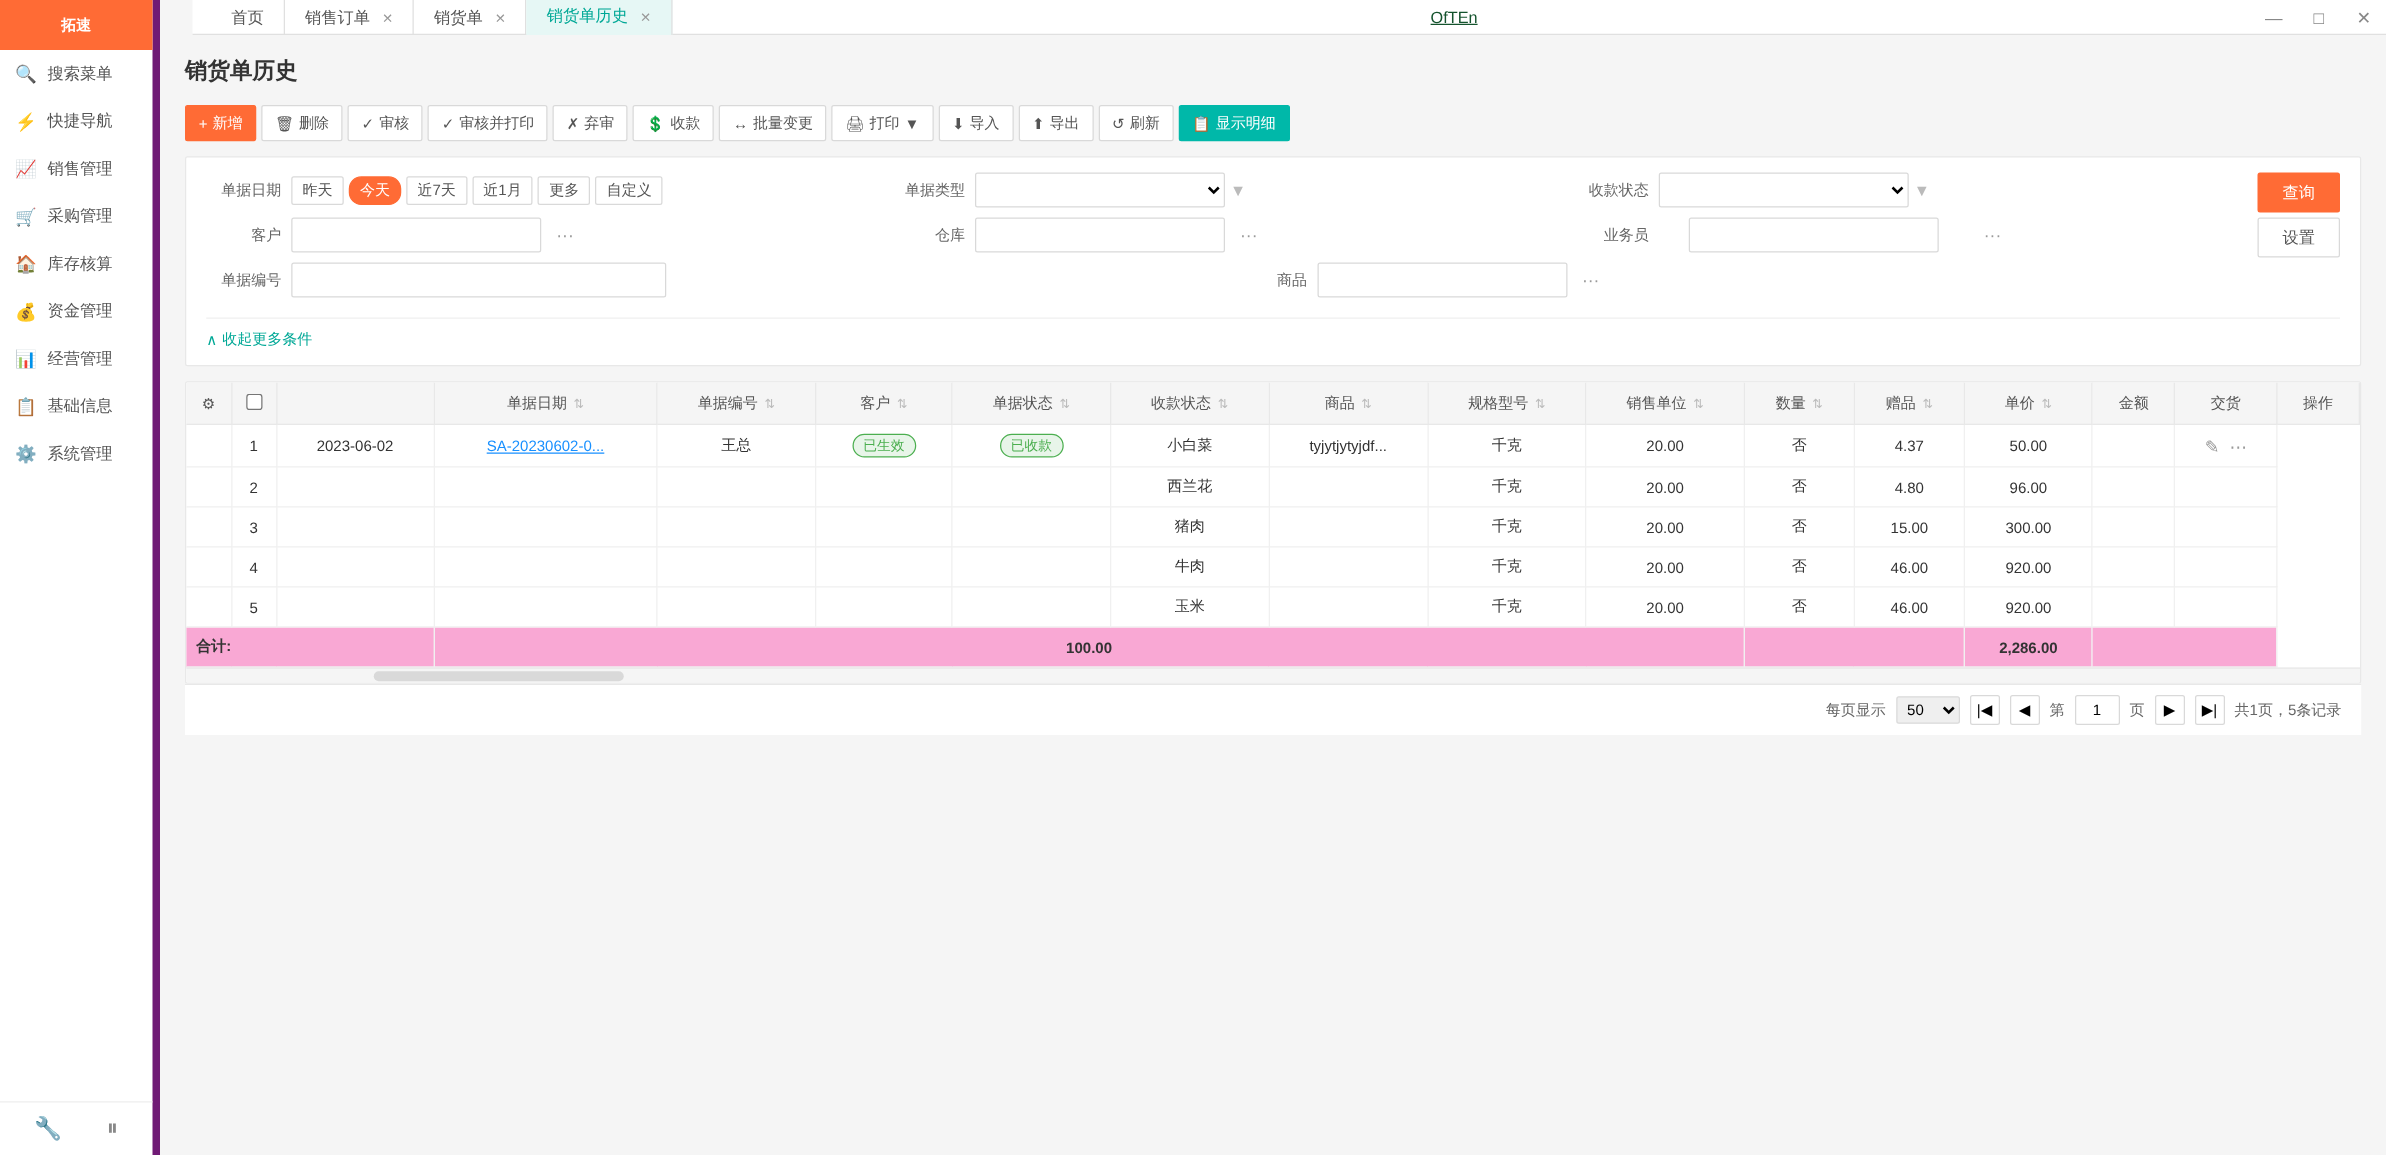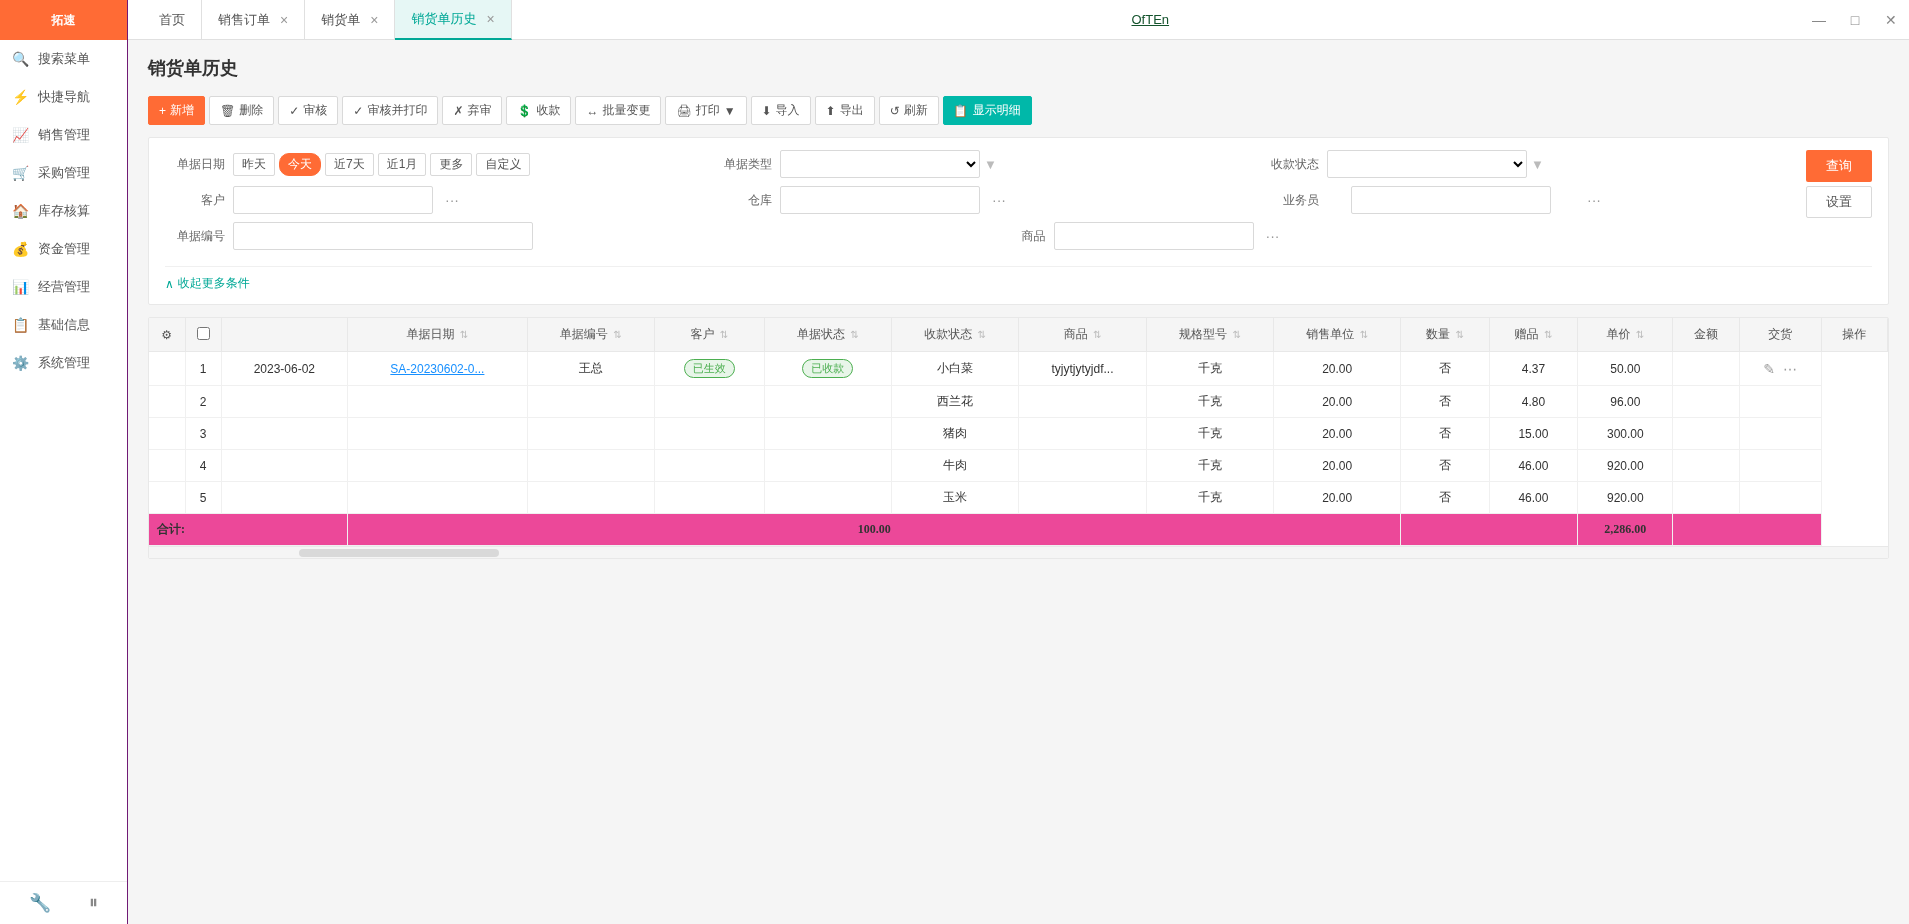--- a/index.html
+++ b/index.html
@@ -1,30 +1,30 @@
 <!DOCTYPE html>
 <html><head>
   <meta charset="utf-8">
   <style>
     * { box-sizing: border-box; margin: 0; padding: 0; }
     body { font-family: 'Microsoft YaHei', Arial, sans-serif; font-size: 13px; color: #333; background: #f5f5f5; display: flex; height: 924px; overflow: hidden; }
 
     
-    .sidebar { width: 128px; background: #fff; border-right: 1px solid #701a75; display: flex; flex-direction: column; height: 100%; }
+    .sidebar { width: 128px; background: #fff; border-right: 6px solid #701a75; display: flex; flex-direction: column; height: 100%; }
     .sidebar-logo { height: 40px; background: #ff6b35; display: flex; align-items: center; justify-content: center; color: white; font-size: 12px; font-weight: bold; }
     .sidebar-item { display: flex; align-items: center; padding: 10px 12px; cursor: pointer; color: #555; font-size: 13px; gap: 8px; }
     .sidebar-icon { width: 18px; height: 18px; display: flex; align-items: center; justify-content: center; font-size: 14px; }
     .sidebar-bottom { margin-top: auto; padding: 10px; border-top: 1px solid #eee; display: flex; justify-content: space-around; }
     .sidebar-bottom-btn { cursor: pointer; color: #888; font-size: 18px; }
 
     
     .main { flex: 1; display: flex; flex-direction: column; overflow: hidden; }
 
     
-    .tab-bar { height: 40px; background: #fff; border-bottom: 1px solid #e0e0e0; display: flex; align-items: center; padding-left: 15px; }
+    .tab-bar { height: 28px; background: #fff; border-bottom: 1px solid #e0e0e0; display: flex; align-items: center; padding-left: 15px; margin-left: 26px; }
     .tab { height: 40px; padding: 0 16px; display: flex; align-items: center; gap: 6px; cursor: pointer; font-size: 13px; color: #555; border-right: 1px solid #e0e0e0; white-space: nowrap; }
     .tab.active { background: #e8f7f6; color: #00a896; border-bottom: 2px solid #00a896; }
     .tab-close-btn { background: none; border: none; cursor: pointer; color: #999; font-size: 14px; padding: 0; margin-left: 4px; }
     .window-controls { margin-left: auto; display: flex; align-items: center; gap: 0; }
     .win-btn { width: 36px; height: 40px; display: flex; align-items: center; justify-content: center; cursor: pointer; color: #888; font-size: 14px; }
 
     
     .content { flex: 1; overflow: auto; padding: 16px 20px; background: #f5f5f5; }
     .page-title { font-size: 18px; font-weight: bold; color: #333; margin-bottom: 16px; }
 
@@ -60,21 +60,21 @@
     .th-check { width: 36px; }
     .sort-icon { color: #bbb; font-size: 10px; margin-left: 2px; }
     .status-badge { display: inline-block; padding: 1px 8px; border-radius: 10px; font-size: 11px; }
     .status-active { background: #e8f5e9; color: #4caf50; border: 1px solid #4caf50; }
     .status-paid { background: #e8f5e9; color: #4caf50; border: 1px solid #4caf50; }
     .link-text { color: #1890ff; cursor: pointer; text-decoration: underline; }
     .action-icons { display: flex; gap: 8px; justify-content: center; }
     .action-icon { cursor: pointer; color: #999; font-size: 14px; }
 
     
-    .summary-row { background: #ec4899; font-family: Liberation Serif, serif; }
+    .summary-row { background: #f9a8d4; }
     .summary-row td { font-weight: bold; border-top: 1px solid #e8e8e8; }
 
     
     .table-footer { background: #fff; border-top: 1px solid #e8e8e8; padding: 8px 16px; display: flex; align-items: center; justify-content: flex-end; gap: 8px; font-size: 12px; color: #666; }
     .page-size-select { border: 1px solid #d9d9d9; border-radius: 2px; padding: 2px 4px; font-size: 12px; }
     .page-nav-btn { width: 24px; height: 24px; border: 1px solid #d9d9d9; background: #fff; cursor: pointer; border-radius: 2px; display: flex; align-items: center; justify-content: center; font-size: 12px; }
     .page-input { width: 36px; height: 24px; border: 1px solid #d9d9d9; border-radius: 2px; text-align: center; font-size: 12px; }
 
     .scrollbar-area { height: 12px; background: #f5f5f5; border-top: 1px solid #e8e8e8; overflow: hidden; }
     .scrollbar-thumb { height: 8px; width: 200px; margin: 2px 150px; background: #d9d9d9; border-radius: 4px; }
@@ -422,14 +422,30 @@
             <td colspan="2"></td>
           </tr>
         </tfoot>
       </table>
 
       <div class="scrollbar-area">
         <div class="scrollbar-thumb"></div>
       </div>
     </div>
 
+    <div class="table-footer">
+      <span>每页显示</span>
+      <select class="page-size-select">
+        <option>50</option>
+        <option>100</option>
+        <option>200</option>
+      </select>
+      <button class="page-nav-btn">|◀</button>
+      <button class="page-nav-btn">◀</button>
+      <span>第</span>
+      <input class="page-input" type="text" value="1" style="">
+      <span>页</span>
+      <button class="page-nav-btn">▶</button>
+      <button class="page-nav-btn">▶|</button>
+      <span>共1页，5条记录</span>
+    </div>
   </div>
 </div>
 
 </body></html>

